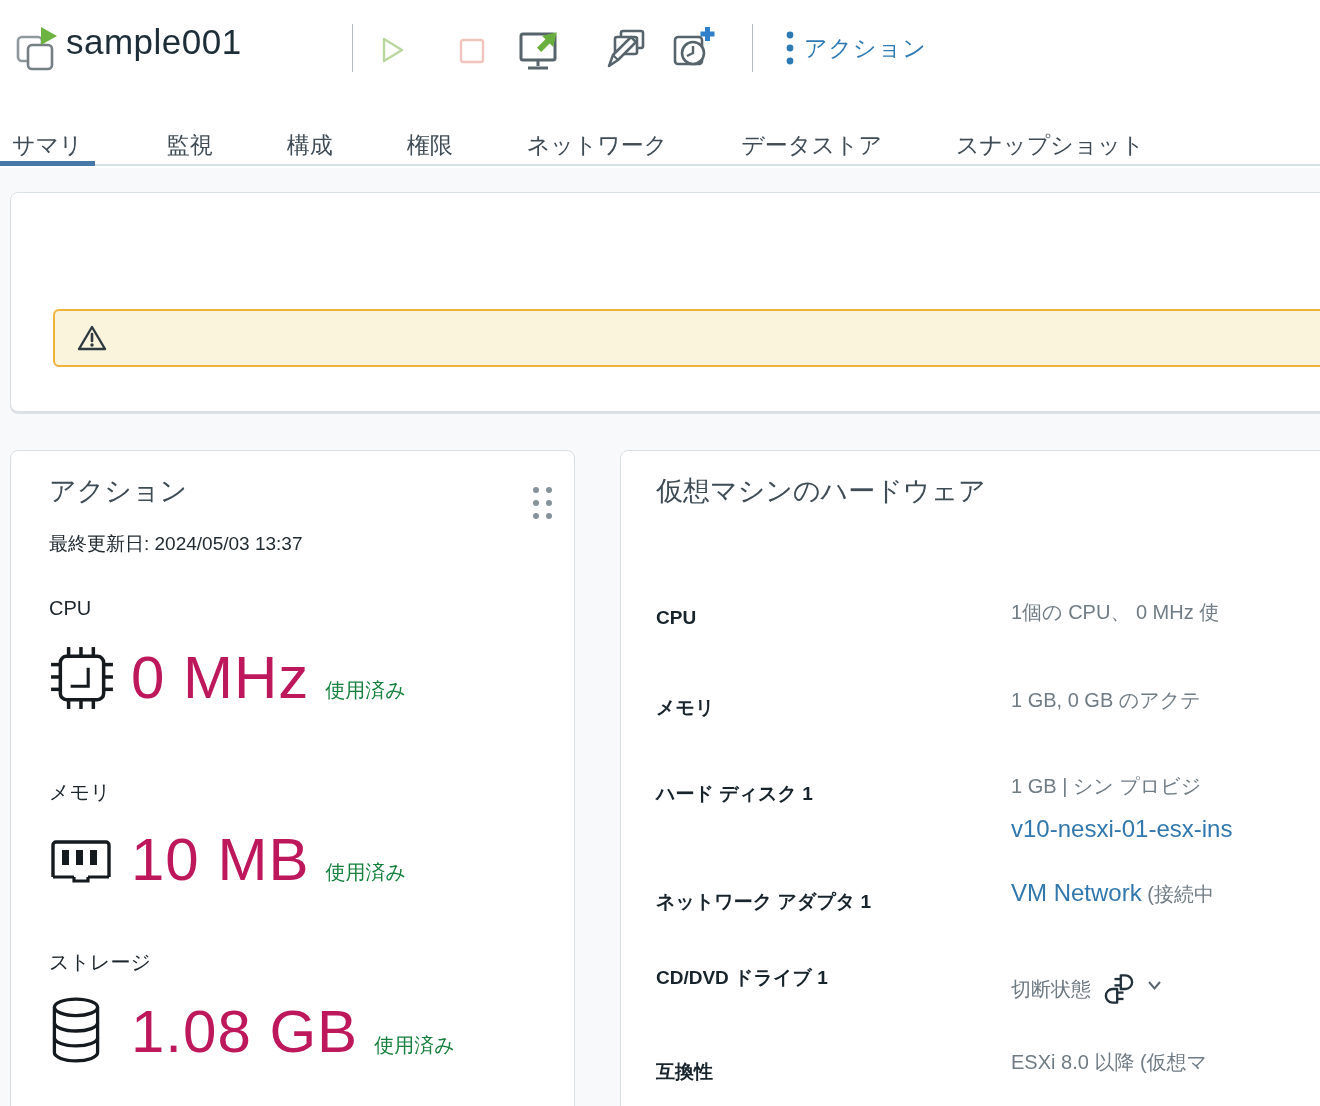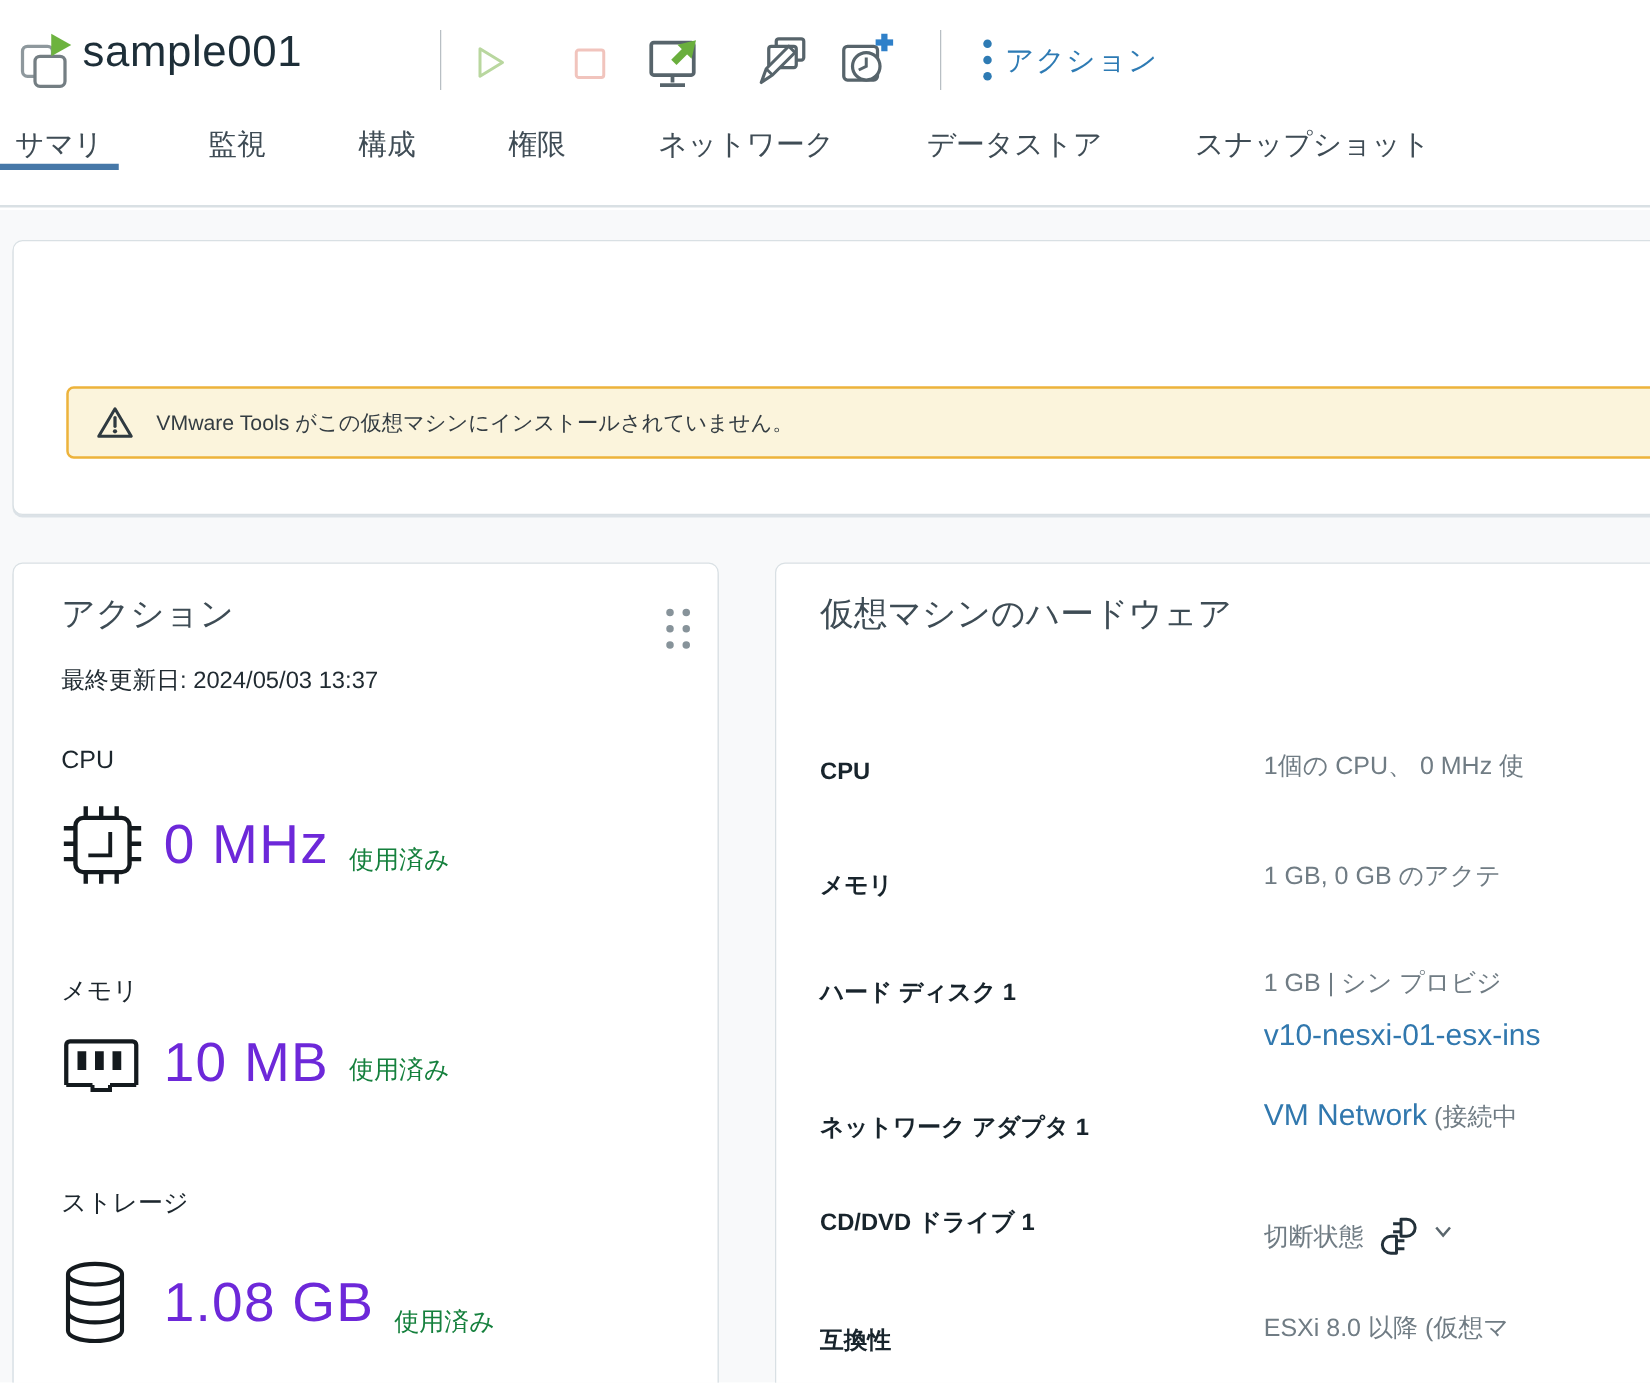--- a/index.html
+++ b/index.html
@@ -13,21 +13,21 @@
   .vm-title { position:absolute; left:66px; top:22px; font-size:35px; color:#1d2e38; letter-spacing:.5px; }
   .hdr-divider { position:absolute; top:24px; width:1px; height:48px; background:#b8bfc4; }
   .d1 { left:352px; } .d2 { left:752px; }
   .tool-btn { position:absolute; background:none; border:none; cursor:pointer; padding:0; }
   .actions-btn { position:absolute; left:786px; top:30px; display:flex; align-items:center; gap:10px;
     background:none; border:none; cursor:pointer;text-align:center; }
   .actions-label { font-size:23px; color:#2e7bb4; font-weight:500; letter-spacing:1px; }
 
   
   .tabbar { position:absolute; top:100px; left:0; width:1320px; height:66px;
-    border-bottom:2px solid #d9e0e4; background:#fff; display:flex; align-items:flex-start; padding-left:12px; }
+    border-bottom:2px solid #d9e0e4; background:#fff; display:flex; align-items:flex-end; padding-left:12px; }
   .tab { font-size:23px; color:#3f4c55; display:flex; align-items:center; margin-right:70px;
     border:none; background:none; cursor:pointer; white-space:nowrap; padding:0 2px;
     border-bottom:5px solid transparent; margin-bottom:-2px; }
   .tab.active { border-bottom-color:#4678a8; padding:0 12px; margin-left:-12px; }
 
   
   .content { position:absolute; top:168px; left:0; width:1320px; height:938px; background:#f8f9fa; }
   .card { position:absolute; background:#fff; border:1px solid #d9e0e4; border-radius:8px;
     box-shadow:0 2px 0 rgba(170,184,194,.35); }
   .card-title { font-size:27px; color:#3e4c55; font-weight:400; }
@@ -41,21 +41,21 @@
   .warn-text { font-size:17px; color:#333c42; }
 
   
   .usage-card { left:10px; top:282px; width:565px; height:740px; }
   .usage-title { position:absolute; left:38px; top:22px; }
   .drag-handle { position:absolute; right:18px; top:32px; background:none; border:none; cursor:grab; padding:0; }
   .last-updated { position:absolute; left:38px; top:80px; font-size:19px; color:#212b32; font-weight:500; }
   .metric-label { position:absolute; left:38px; font-size:20px; color:#1c262d; font-weight:500; }
   .metric-row { position:absolute; left:38px; display:flex; align-items:center; gap:16px; }
   .metric-ic { width:66px; display:flex; justify-content:flex-start; }
-  .metric-value { font-size:44px; color:#6d28d9; letter-spacing:1px; white-space:nowrap; }
+  .metric-value { font-size:60px; color:#be185d; letter-spacing:1px; white-space:nowrap; }
   .metric-suffix { font-size:20px; color:#15803d; align-self:flex-end; padding-bottom:8px; }
 
   
   .hw-card { left:620px; top:282px; width:735px; height:740px; }
   .hw-title { position:absolute; left:35px; top:22px; }
   .hw-row { position:absolute; left:35px; right:0; height:80px; }
   .hw-label { position:absolute; left:0; font-size:19px; font-weight:700; color:#18242c; white-space:nowrap; }
   .hw-value { position:absolute; left:355px; font-size:20px; color:#707c84; white-space:nowrap; }
   a.hw-link { color:#3178ae; text-decoration:none; font-size:24px; white-space:nowrap; }
   .cd-status { display:flex; align-items:center; gap:9px; }
@@ -147,21 +147,20 @@
 
     <div class="card issues-card">
       <div class="warn-banner">
         <span>
           <svg width="30" height="28" viewBox="0 0 30 28">
             <path d="M15,3 L28,25 L2,25 Z" fill="none" stroke="#2f3a40" stroke-width="2.4" stroke-linejoin="round"></path>
             <line x1="15" y1="10" x2="15" y2="17" stroke="#2f3a40" stroke-width="2.6" stroke-linecap="round"></line>
             <circle cx="15" cy="21" r="1.7" fill="#2f3a40"></circle>
           </svg>
         </span>
-        <span class="warn-text">VMware Tools がこの仮想マシンにインストールされていません。</span>
       </div>
     </div>
 
     <div class="card usage-card">
       <div class="card-title usage-title">アクション</div>
       <button class="drag-handle">
         <svg width="28" height="40" viewBox="0 0 28 40">
           <circle cx="8" cy="7" r="3" fill="#87939a"></circle>
             <circle cx="21" cy="7" r="3" fill="#87939a"></circle>
           <circle cx="8" cy="20" r="3" fill="#87939a"></circle>
@@ -207,21 +206,21 @@
             <rect x="27" y="15" width="7" height="15" fill="#141a1e"></rect>
             <rect x="41" y="15" width="7" height="15" fill="#141a1e"></rect>
             <path d="M4,42 H25 M25,42 v4 h14 v-4 M39,42 H60" fill="none" stroke="#141a1e" stroke-width="3.2"></path>
           </svg>
         </span>
         <span class="metric-value">10 MB</span>
         <span class="metric-suffix">使用済み</span>
       </div>
 
       <div class="metric-label" style="top:498px;">ストレージ</div>
-      <div class="metric-row" style="top:556px;">
+      <div class="metric-row" style="top:544px;">
         <span class="metric-ic">
           <svg width="54" height="72" viewBox="0 0 52 70">
             <ellipse cx="26" cy="12" rx="21" ry="8" fill="none" stroke="#141a1e" stroke-width="3.2"></ellipse>
             <path d="M5,12 V56 a21,8 0 0 0 42,0 V12" fill="none" stroke="#141a1e" stroke-width="3.2"></path>
             <path d="M5,27 a21,8 0 0 0 42,0" fill="none" stroke="#141a1e" stroke-width="3.2"></path>
             <path d="M5,41.5 a21,8 0 0 0 42,0" fill="none" stroke="#141a1e" stroke-width="3.2"></path>
           </svg>
         </span>
         <span class="metric-value">1.08 GB</span>
         <span class="metric-suffix">使用済み</span>

